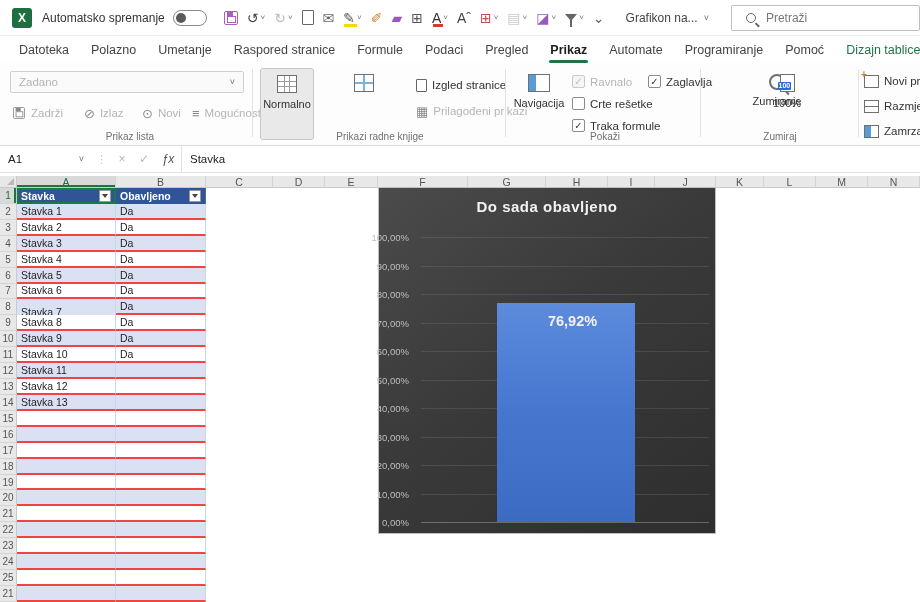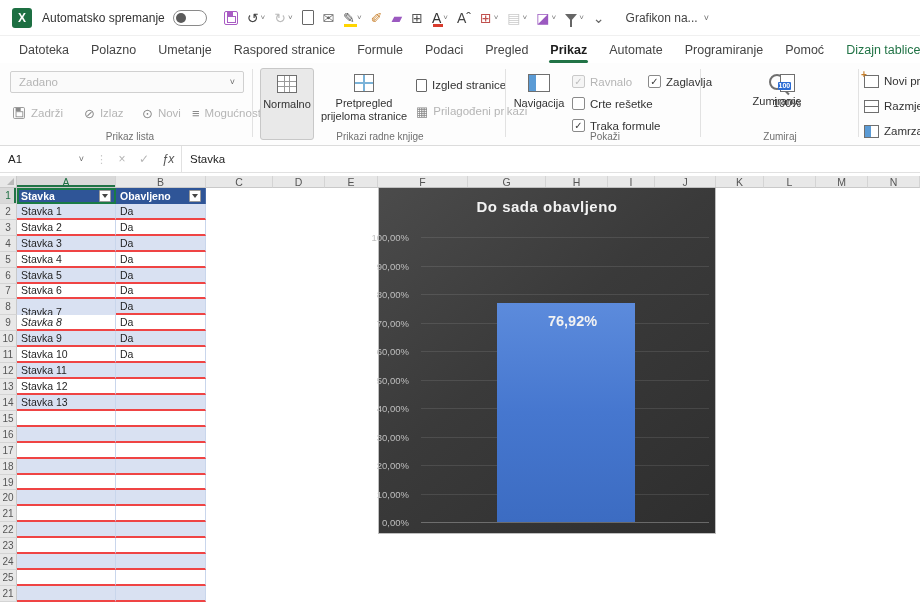--- a/index.html
+++ b/index.html
@@ -173,20 +173,24 @@
           <span class="qat-chev">˅</span>
         </span>
         <span class="qat-btn">
           <span class="qat-glyph" style="color: rgb(102, 102, 102);">⌄</span>
         </span>
       </div>
     <div class="doc-title">
       <span>Grafikon na...</span>
       <span class="chev">˅</span>
     </div>
+    <div class="searchbox">
+      <span class="mag"></span>
+      <span>Pretraži</span>
+    </div>
   </div>
 
   <div class="tabs">
       <div class="tab">Datoteka</div>
       <div class="tab">Polazno</div>
       <div class="tab">Umetanje</div>
       <div class="tab">Raspored stranice</div>
       <div class="tab">Formule</div>
       <div class="tab">Podaci</div>
       <div class="tab">Pregled</div>
@@ -221,21 +225,20 @@
     </div>
     <div class="grp-label" style="left:70px; width:120px;">Prikaz lista</div>
     <div class="rsep" style="left:252px;"></div>
 
     <div class="big-btn selected" style="left:260px; width:54px;">
       <span class="grid9"></span>
       <span>Normalno</span>
     </div>
     <div class="big-btn" style="left:318px; width:92px;">
       <span class="grid9 blue"></span>
-      <span>Pretpregled prijeloma stranice</span>
     </div>
     <div class="sm-btn" style="left:416px; top:12px;">
       <span class="page-ic" style="width:11px;height:13px;"></span>
       <span>Izgled stranice</span>
     </div>
     <div class="sm-btn disabled" style="left:416px; top:38px;">
       <span class="g">▦</span>
       <span>Prilagođeni prikazi</span>
     </div>
     <div class="grp-label" style="left:310px; width:140px;">Prikazi radne knjige</div>
@@ -363,21 +366,21 @@
         <div class="tcell  band" style="left: 17px; width: 99px; top: 61.76px; height: 15.92px;">Stavka 3</div>
         <div class="tcell  band" style="left: 116px; width: 90px; top: 61.76px; height: 15.92px;">Da</div>
         <div class="tcell " style="left: 17px; width: 99px; top: 77.68px; height: 15.92px;">Stavka 4</div>
         <div class="tcell " style="left: 116px; width: 90px; top: 77.68px; height: 15.92px;">Da</div>
         <div class="tcell  band" style="left: 17px; width: 99px; top: 93.6px; height: 15.92px;">Stavka 5</div>
         <div class="tcell  band" style="left: 116px; width: 90px; top: 93.6px; height: 15.92px;">Da</div>
         <div class="tcell " style="left: 17px; width: 99px; top: 109.52px; height: 15.92px;">Stavka 6</div>
         <div class="tcell " style="left: 116px; width: 90px; top: 109.52px; height: 15.92px;">Da</div>
         <div class="tcell  band" style="left: 17px; width: 99px; top: 125.44px; height: 28px;">Stavka 7</div>
         <div class="tcell  band" style="left: 116px; width: 90px; top: 125.44px; height: 15.92px;">Da</div>
-        <div class="tcell " style="left: 17px; width: 99px; top: 141.36px; height: 15.92px; font-style: italic;">Stavka 8</div>
+        <div class="tcell " style="left: 17px; width: 99px; top: 141.36px; height: 15.92px;">Stavka 8</div>
         <div class="tcell " style="left: 116px; width: 90px; top: 141.36px; height: 15.92px;">Da</div>
         <div class="tcell  band" style="left: 17px; width: 99px; top: 157.28px; height: 15.92px;">Stavka 9</div>
         <div class="tcell  band" style="left: 116px; width: 90px; top: 157.28px; height: 15.92px;">Da</div>
         <div class="tcell " style="left: 17px; width: 99px; top: 173.2px; height: 15.92px;">Stavka 10</div>
         <div class="tcell " style="left: 116px; width: 90px; top: 173.2px; height: 15.92px;">Da</div>
         <div class="tcell  band" style="left: 17px; width: 99px; top: 189.12px; height: 15.92px;">Stavka 11</div>
         <div class="tcell  band" style="left: 116px; width: 90px; top: 189.12px; height: 15.92px;"></div>
         <div class="tcell " style="left: 17px; width: 99px; top: 205.04px; height: 15.92px;">Stavka 12</div>
         <div class="tcell " style="left: 116px; width: 90px; top: 205.04px; height: 15.92px;"></div>
         <div class="tcell  band" style="left: 17px; width: 99px; top: 220.96px; height: 15.92px;">Stavka 13</div>

